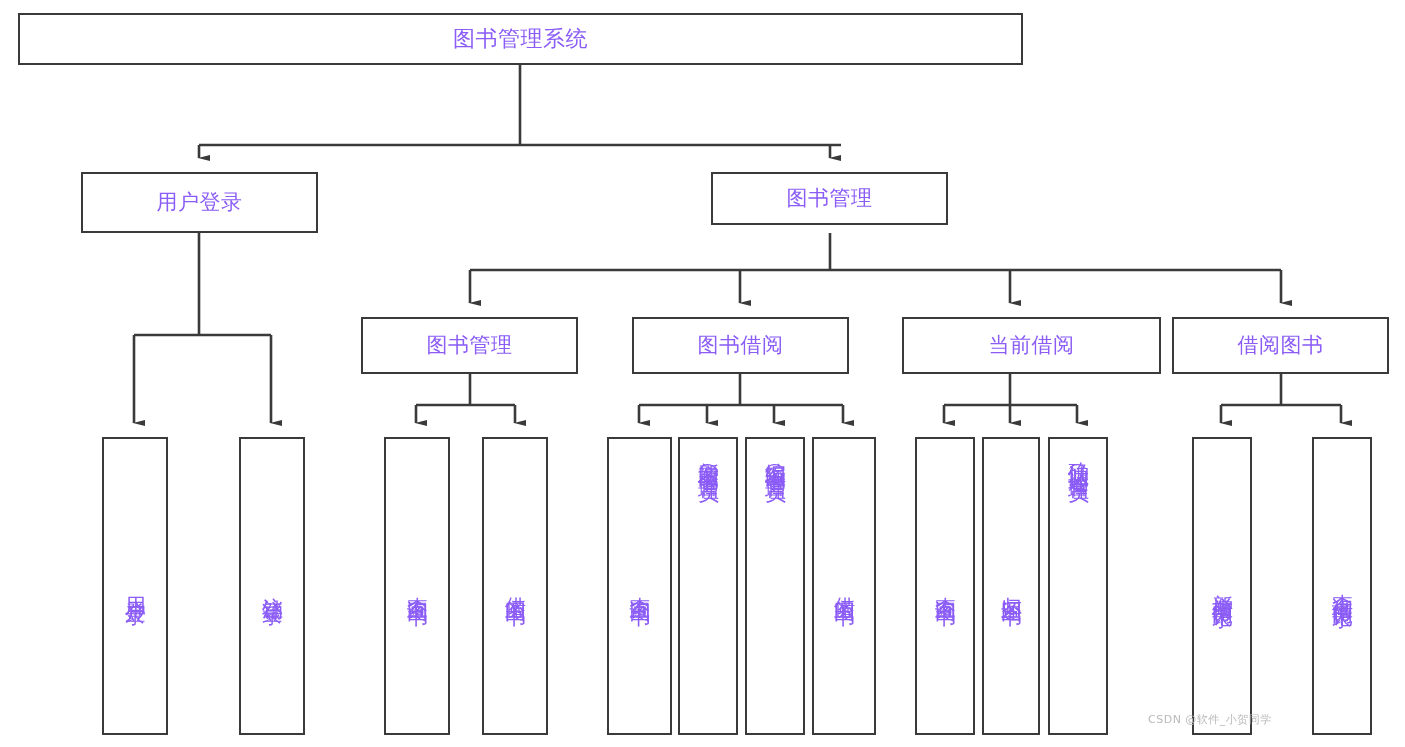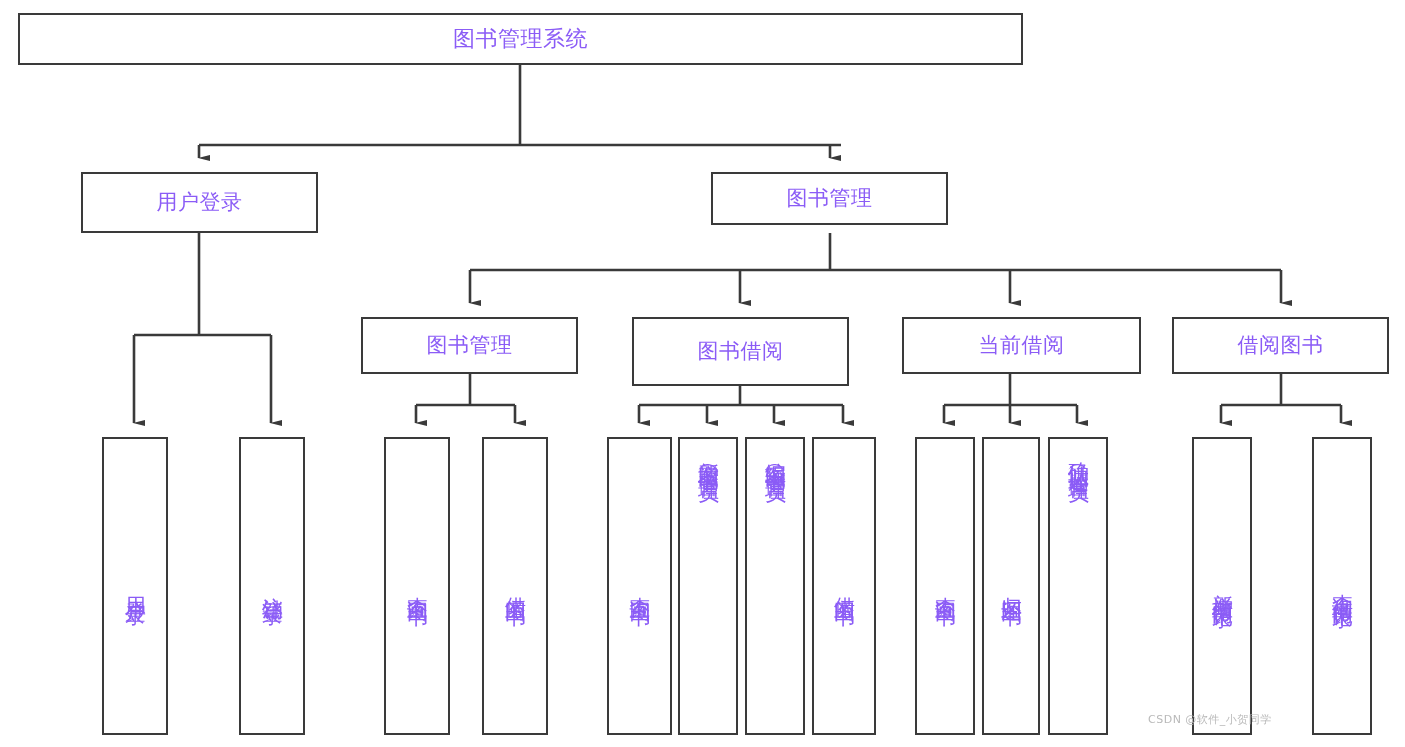--- a/index.html
+++ b/index.html
@@ -130,24 +130,24 @@
   <div class="node h" style="left:81px; top:172px; width:237px; height:61px;">
     <span class="lbl">用户登录</span>
   </div>
   <div class="node h" style="left:711px; top:172px; width:237px; height:53px;">
     <span class="lbl">图书管理</span>
   </div>
 
   <div class="node h" style="left:361px; top:317px; width:217px; height:57px;">
     <span class="lbl">图书管理</span>
   </div>
-  <div class="node h" style="left:632px; top:317px; width:217px; height:69px;">
+  <div class="node h" style="left:632px; top:317px; width:217px; height:57px;">
     <span class="lbl">图书借阅</span>
   </div>
-  <div class="node h" style="left:902px; top:317px; width:239px; height:57px;">
+  <div class="node h" style="left:902px; top:317px; width:259px; height:57px;">
     <span class="lbl">当前借阅</span>
   </div>
   <div class="node h" style="left:1172px; top:317px; width:217px; height:57px;">
     <span class="lbl">借阅图书</span>
   </div>
 
   <div class="node v mid" style="left:102px; top:437px; width:66px; height:298px;">
     <span class="lbl">用户登录</span>
   </div>
   <div class="node v mid" style="left:239px; top:437px; width:66px; height:298px;">

